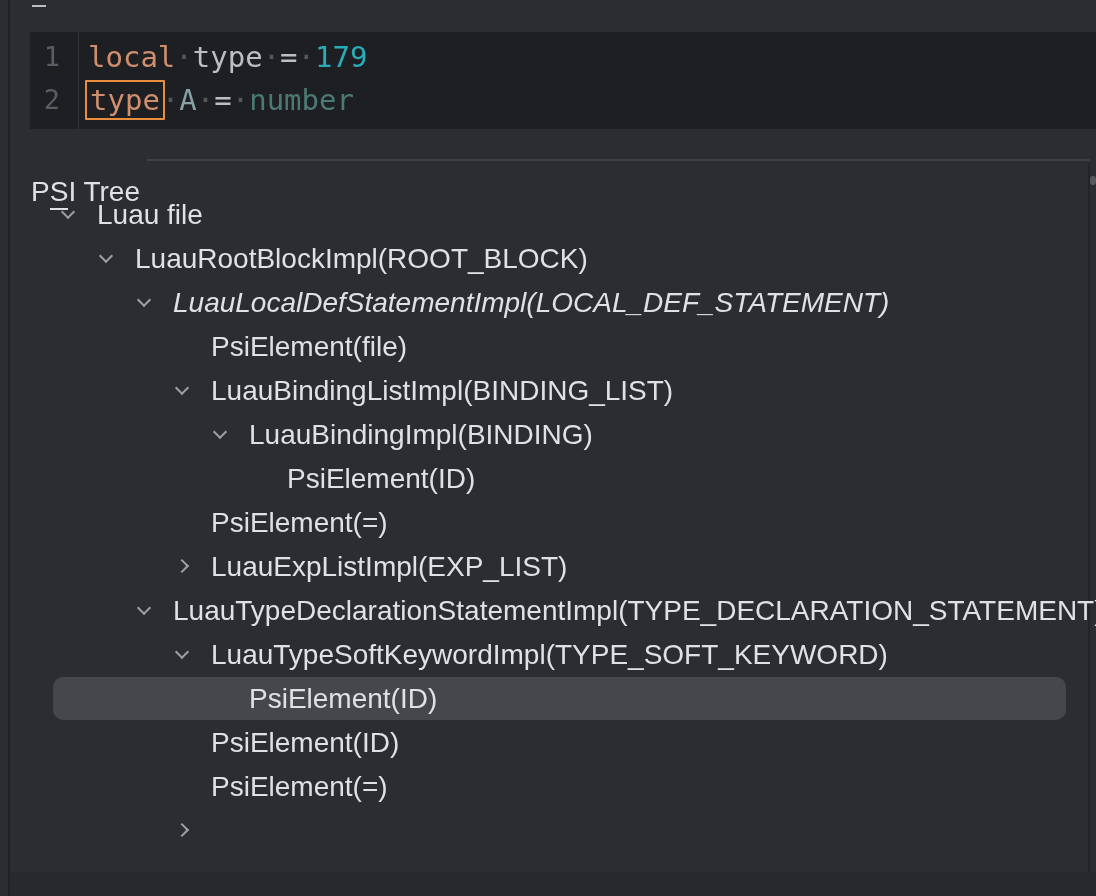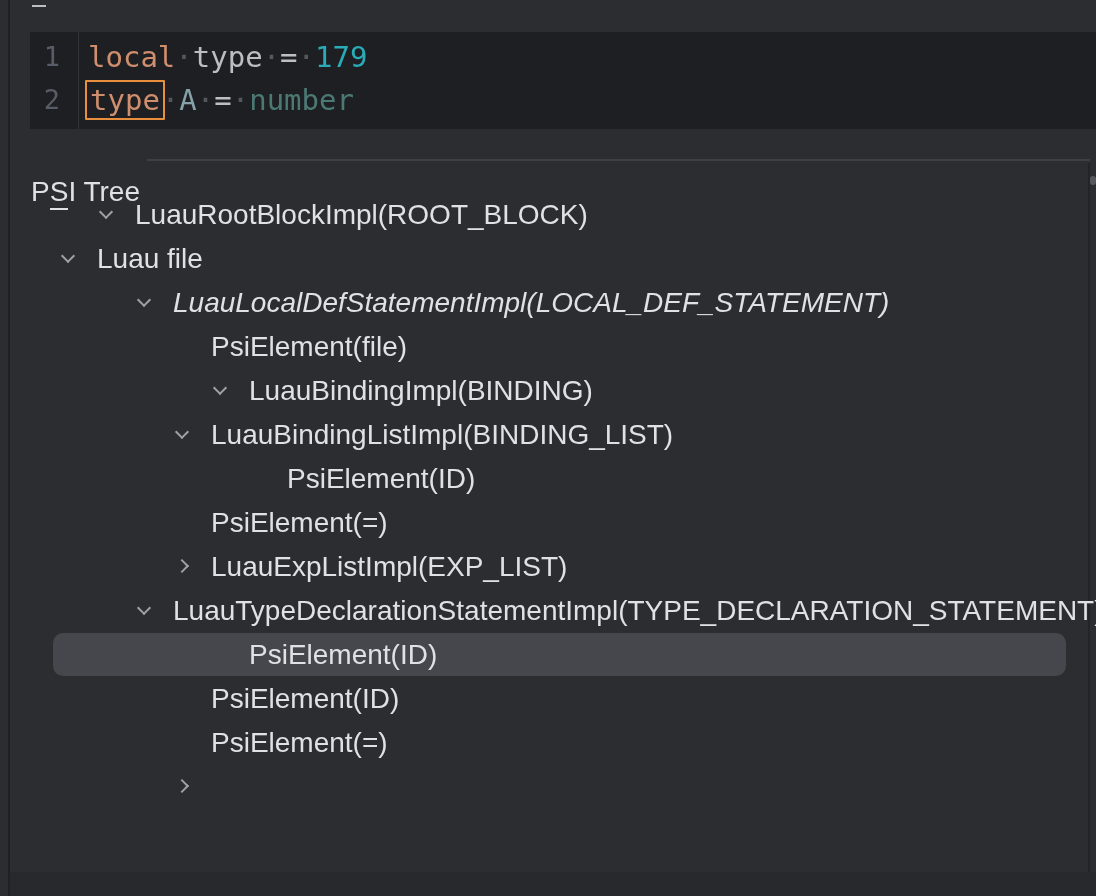--- a/index.html
+++ b/index.html
@@ -67,55 +67,59 @@
     </div>
 </div>
 
 <div id="psi-label" class="section-label"><span>P</span><span class="mn">S</span><span>I</span><span> </span><span>T</span><span>r</span><span>e</span><span>e</span></div>
 <div class="psi-separator"></div>
 <div class="scrollbar-thumb"></div>
 <div class="right-border"></div>
 
 <div class="tree" id="psi-tree">
     <div class="tree-row">
+      <span class="chev down" style="left: 63px;"></span>
+      <span class="lbl" style="left: 97px;">Luau file</span>
+    </div>
+    <div class="tree-row">
       <span class="chev down" style="left: 101px;"></span>
       <span class="lbl" style="left: 135px;">LuauRootBlockImpl(ROOT_BLOCK)</span>
-    </div>
-    <div class="tree-row">
-      <span class="chev down" style="left: 63px;"></span>
-      <span class="lbl" style="left: 97px;">Luau file</span>
     </div>
     <div class="tree-row">
       <span class="chev down" style="left: 139px;"></span>
       <span class="lbl" style="left: 173px; font-style: italic;">LuauLocalDefStatementImpl(LOCAL_DEF_STATEMENT)</span>
     </div>
     <div class="tree-row">
       <span class="lbl" style="left: 211px;">PsiElement(file)</span>
     </div>
     <div class="tree-row">
+      <span class="chev down" style="left: 177px;"></span>
+      <span class="lbl" style="left: 211px;">LuauBindingListImpl(BINDING_LIST)</span>
+    </div>
+    <div class="tree-row">
       <span class="chev down" style="left: 215px;"></span>
       <span class="lbl" style="left: 249px;">LuauBindingImpl(BINDING)</span>
-    </div>
-    <div class="tree-row">
-      <span class="chev down" style="left: 177px;"></span>
-      <span class="lbl" style="left: 211px;">LuauBindingListImpl(BINDING_LIST)</span>
     </div>
     <div class="tree-row">
       <span class="lbl" style="left: 287px;">PsiElement(ID)</span>
     </div>
     <div class="tree-row">
       <span class="lbl" style="left: 211px;">PsiElement(=)</span>
     </div>
     <div class="tree-row">
       <span class="chev right" style="left: 177px;"></span>
       <span class="lbl" style="left: 211px;">LuauExpListImpl(EXP_LIST)</span>
     </div>
     <div class="tree-row">
       <span class="chev down" style="left: 139px;"></span>
       <span class="lbl" style="left: 173px;">LuauTypeDeclarationStatementImpl(TYPE_DECLARATION_STATEMENT)</span>
+    </div>
+    <div class="tree-row">
+      <span class="chev down" style="left: 177px;"></span>
+      <span class="lbl" style="left: 211px;">LuauTypeSoftKeywordImpl(TYPE_SOFT_KEYWORD)</span>
     </div>
     <div class="tree-row">
       <div class="sel-bg"></div>
       <span class="lbl" style="left: 249px;">PsiElement(ID)</span>
     </div>
     <div class="tree-row">
       <span class="lbl" style="left: 211px;">PsiElement(ID)</span>
     </div>
     <div class="tree-row">
       <span class="lbl" style="left: 211px;">PsiElement(=)</span>

